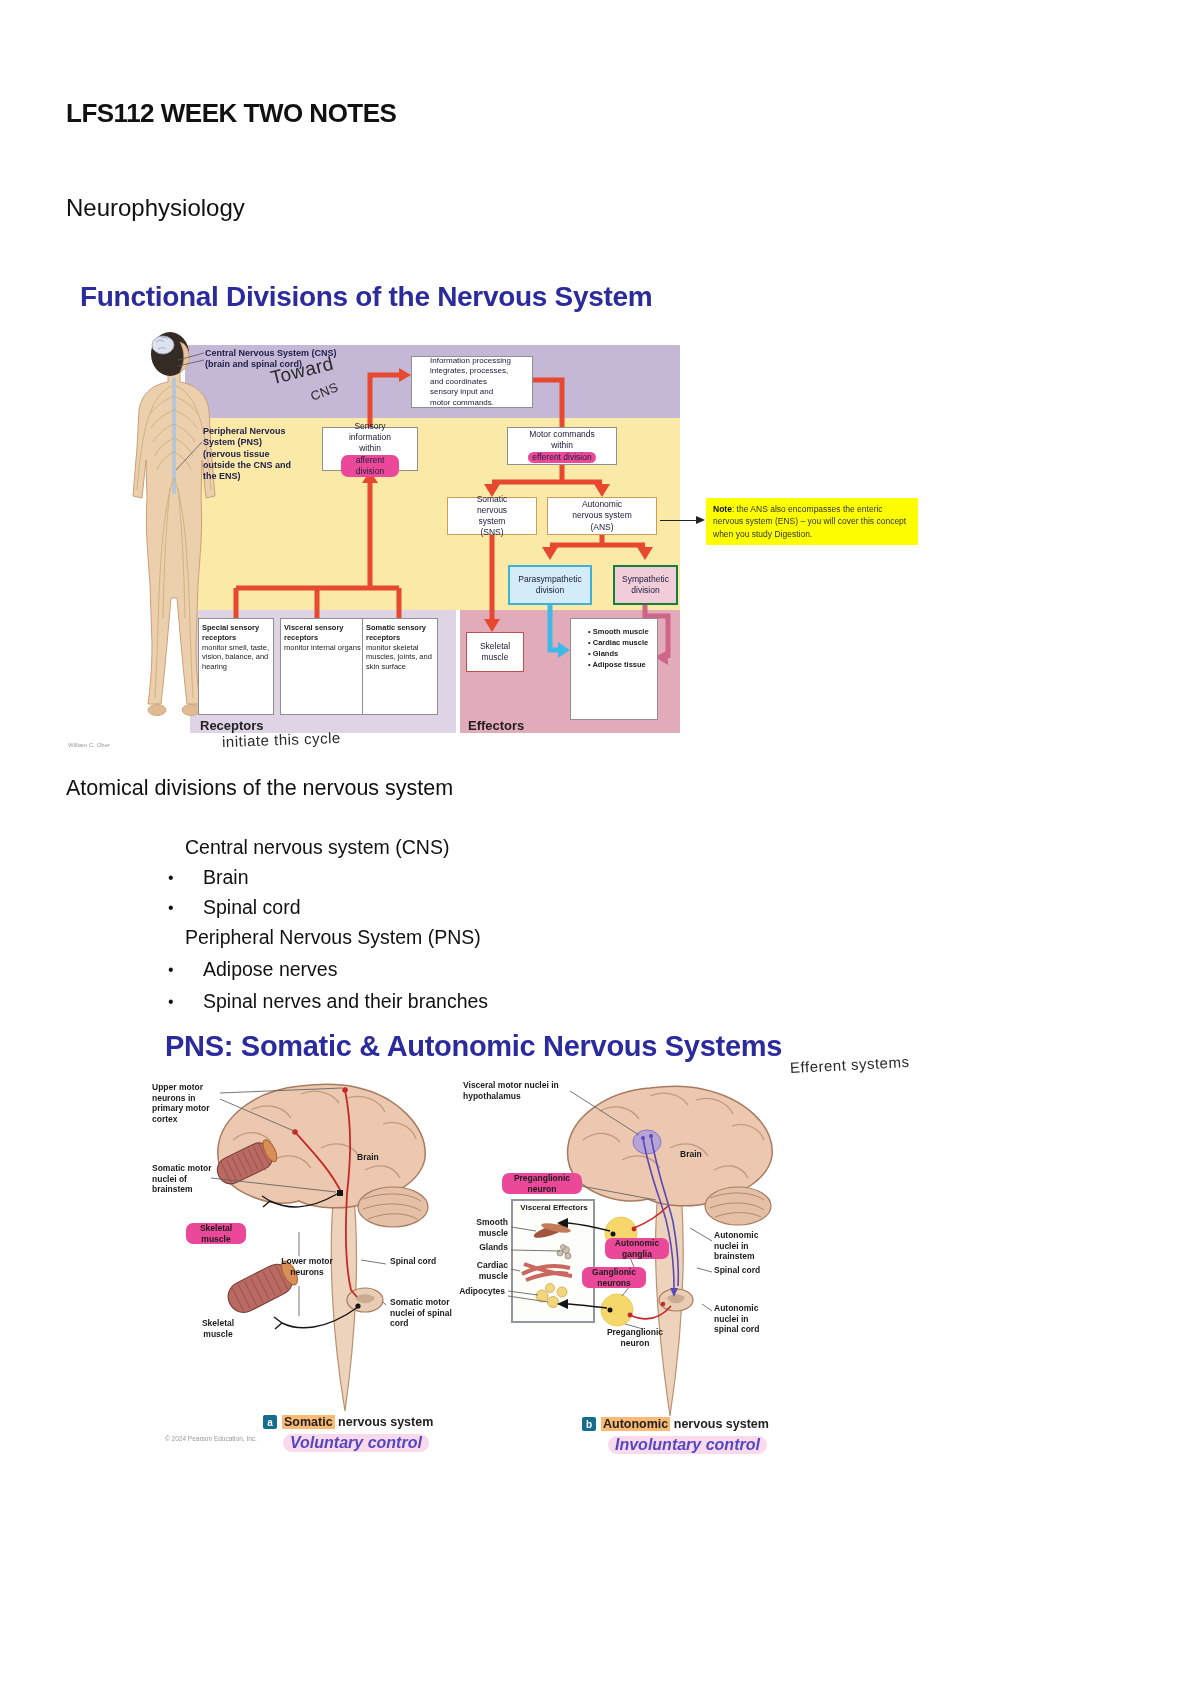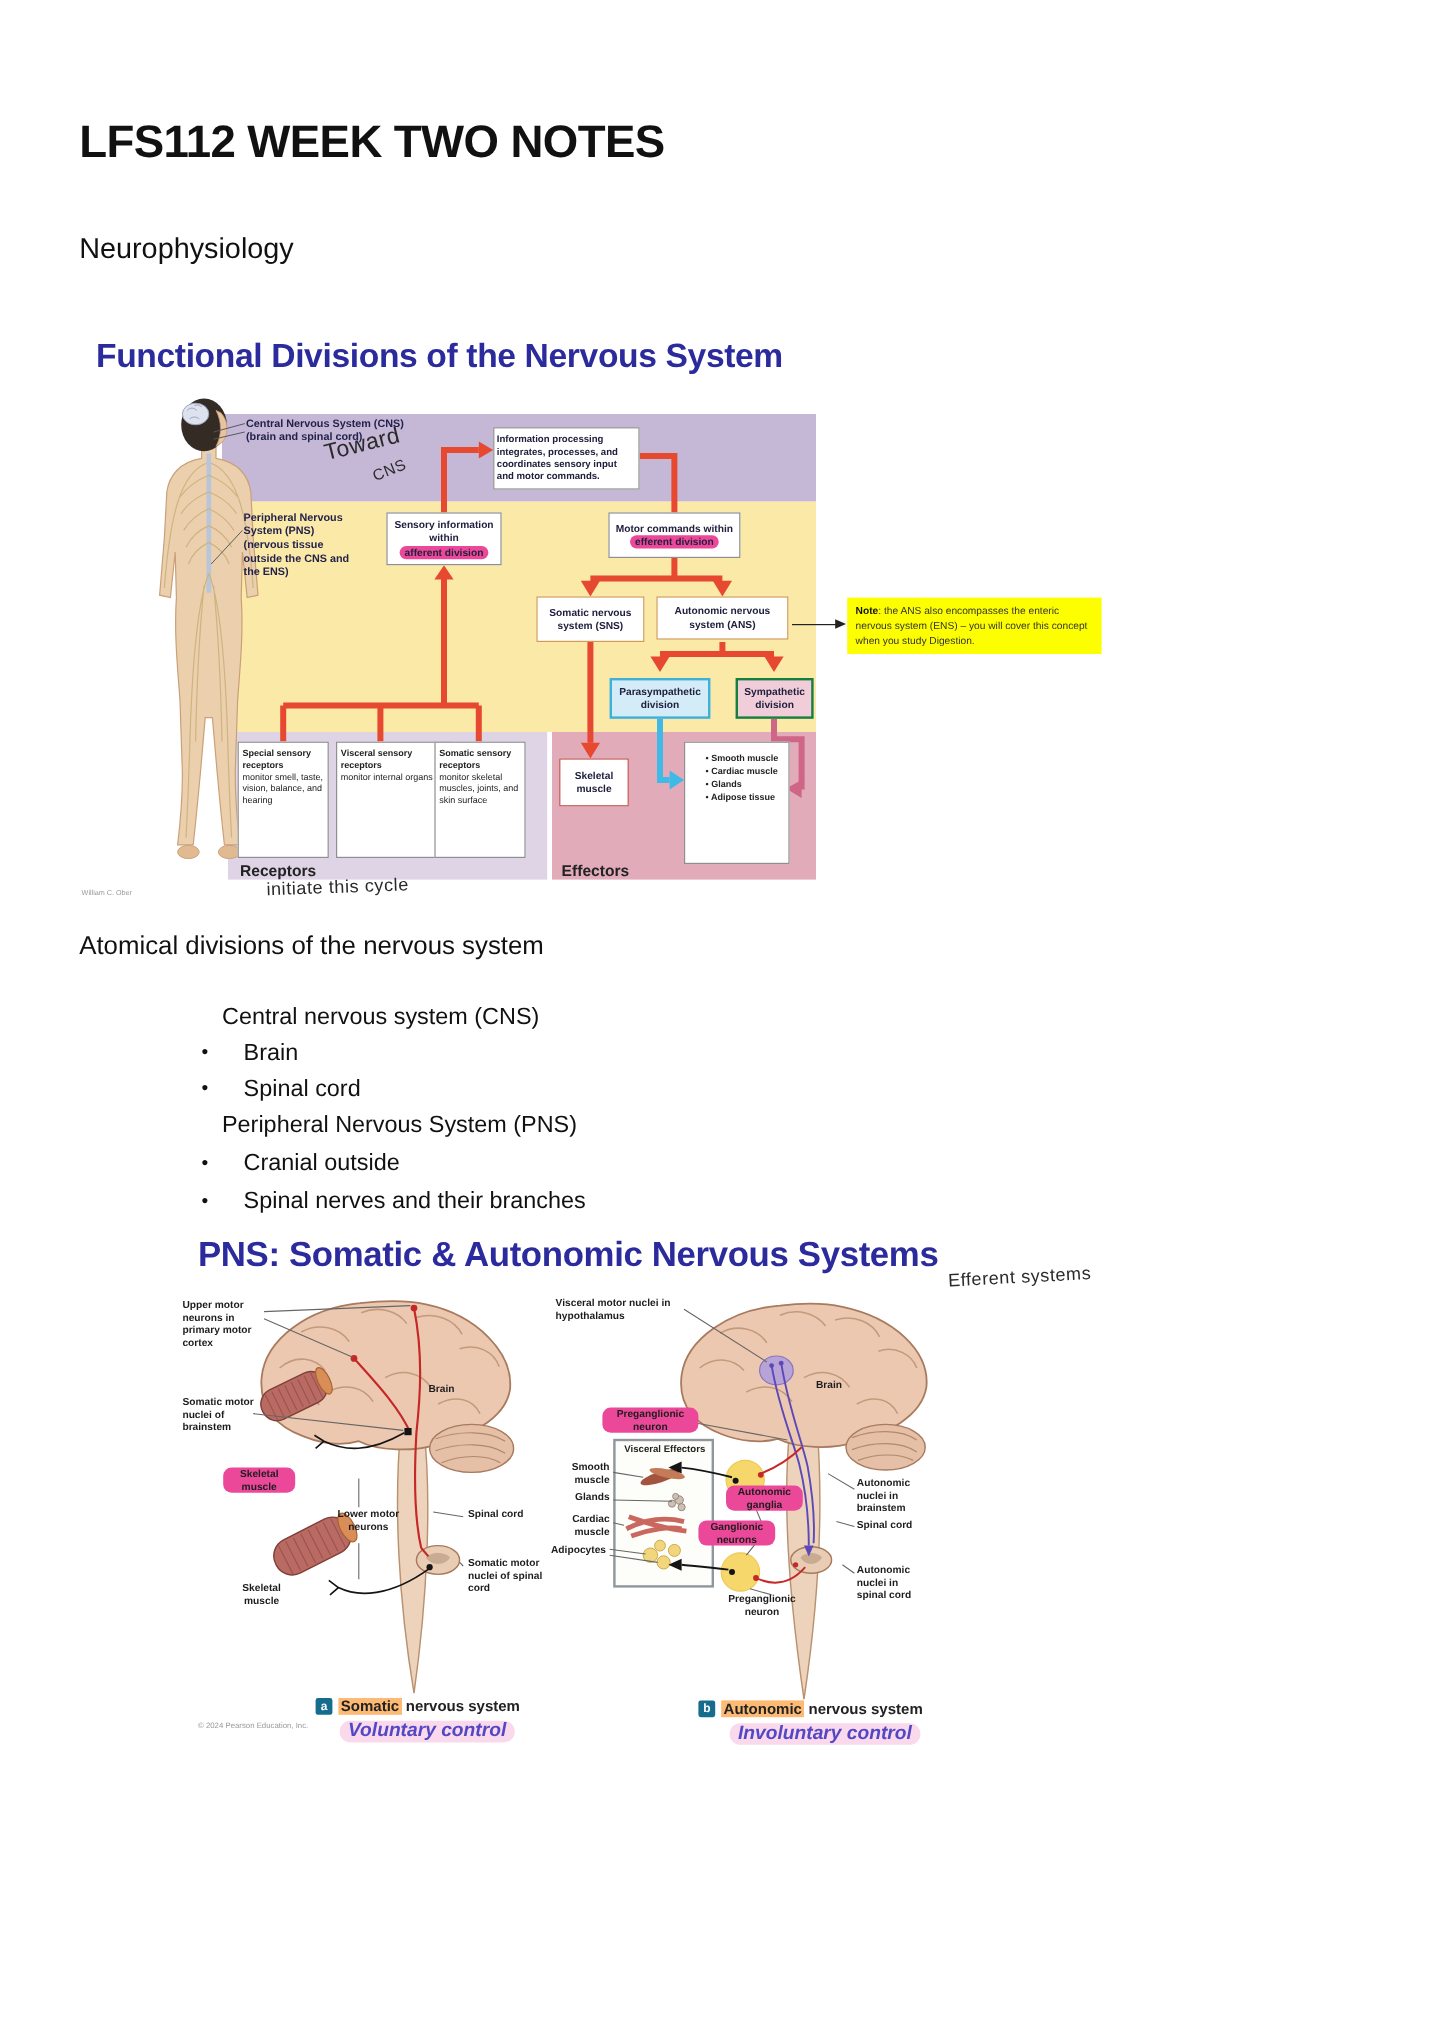--- a/index.html
+++ b/index.html
@@ -1,34 +1,34 @@
 <!DOCTYPE html>
 <html><head>
 <meta charset="utf-8">
 <style>
   html,body { margin:0; padding:0; background:#e8e8e8; }
   .page { position:relative; width:1200px; height:1696px; background:#ffffff; margin:0 auto;
           font-family:"Liberation Sans", sans-serif; color:#1a1a1a; overflow:hidden; }
   .abs { position:absolute; }
 
   
-  .doc-title { font-size:38px; font-weight:bold; letter-spacing:-0.5px; color:#111; }
+  .doc-title { font-size:26px; font-weight:bold; letter-spacing:-0.5px; color:#111; }
   .doc-sub   { font-size:24px; color:#111; }
   .fig-title { font-size:28px; font-weight:bold; color:#2b2b9e; letter-spacing:-0.3px; }
 
   
   .d1 { position:absolute; left:120px; top:320px; width:560px; height:415px; }
   .band { position:absolute; }
   .bpurple   { background:#c5b7d6; }
   .byellow   { background:#fbe9a8; }
   .blavender { background:#ded4e6; }
   .bpink     { background:#e2abba; }
   .box { position:absolute; background:#fff; border:1.5px solid #8f8f8f; box-sizing:border-box;
          display:flex; flex-direction:column; align-items:center; justify-content:center;
-         text-align:center; font-weight:bold; color:#20203e; font-size:8.5px; line-height:1.3; padding:2px; }
+         text-align:center; font-weight:normal; color:#20203e; font-size:8.5px; line-height:1.3; padding:18px; }
   .box.tan  { border-color:#d29a52; }
   .box.cyanbx { background:#d3ecf8; border:2px solid #3fb0d8; }
   .box.pinkbx { background:#f0cdd9; border:2px solid #15803d; }
   .box.redbx  { border:1.5px solid #c0504d; }
   .rbox { position:absolute; background:#fff; border:1.5px solid #8f8f8f; box-sizing:border-box;
           font-size:7.5px; line-height:1.3; padding:4px 3px; color:#222; text-align:left; }
   .rbox .rname { font-weight:bold; }
   .flabel { position:absolute; font-size:8.5px; font-weight:bold; color:#22224a; line-height:1.25; }
   .hl { background:#ec4899; border-radius:7px; padding:0 4px; display:inline-block; }
   .seclabel { position:absolute; font-size:13px; font-weight:bold; color:#222; }
@@ -191,21 +191,21 @@
   </div>
 
   <div class="hand" style="left:222px; top:731px; font-size:15px; transform:rotate(-2deg);">initiate this cycle</div>
   <div class="credit" style="left:68px; top:742px;">William C. Ober</div>
 
   <div class="abs nheading" style="left:66px; top:776px;">Atomical divisions of the nervous system</div>
   <div class="abs nheader" style="left:185px; top:836px;">Central nervous system (CNS)</div>
   <div class="abs nitem" style="left:168px; top:866px;"><span>Brain</span></div>
   <div class="abs nitem" style="left:168px; top:896px;"><span>Spinal cord</span></div>
   <div class="abs nheader" style="left:185px; top:926px;">Peripheral Nervous System (PNS)</div>
-  <div class="abs nitem" style="left:168px; top:958px;"><span>Cranial outside</span></div>
+  <div class="abs nitem" style="left:168px; top:958px;"><span>Adipose nerves</span></div>
   <div class="abs nitem" style="left:168px; top:990px;"><span>Spinal nerves and their branches</span></div>
 
   <div class="abs fig-title" style="left:165px; top:1030px; font-size:29px;">PNS: Somatic &amp; Autonomic Nervous Systems</div>
   <div class="hand" style="left:790px; top:1056px; font-size:15px; transform:rotate(-3deg);">Efferent systems</div>
 
   <div class="d2">
 
     <svg class="abs" style="left:45px; top:3px;" width="280" height="345" viewBox="0 0 280 345">
       <path d="M139,112 C133,175 137,255 150,333 C161,255 165,172 158,110 C152,115 145,115 139,112 Z" fill="#eed3bc" stroke="#b9916f" stroke-width="1.2"></path>
       <path d="M105,8 C62,12 26,38 23,70 C21,94 34,110 58,119 C73,125 90,127 104,123 C120,131 149,132 168,126 C195,119 226,105 230,80 C233,50 203,18 160,9 C142,5 122,6 105,8 Z" fill="#ecc8b0" stroke="#a87a5e" stroke-width="1.5"></path>

